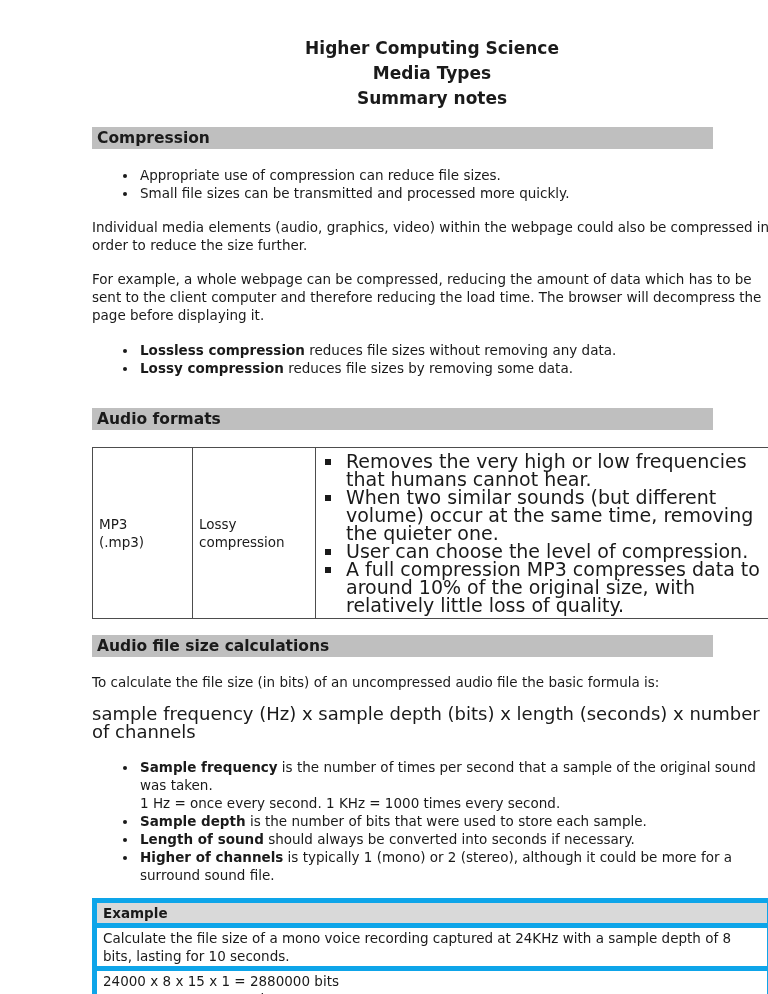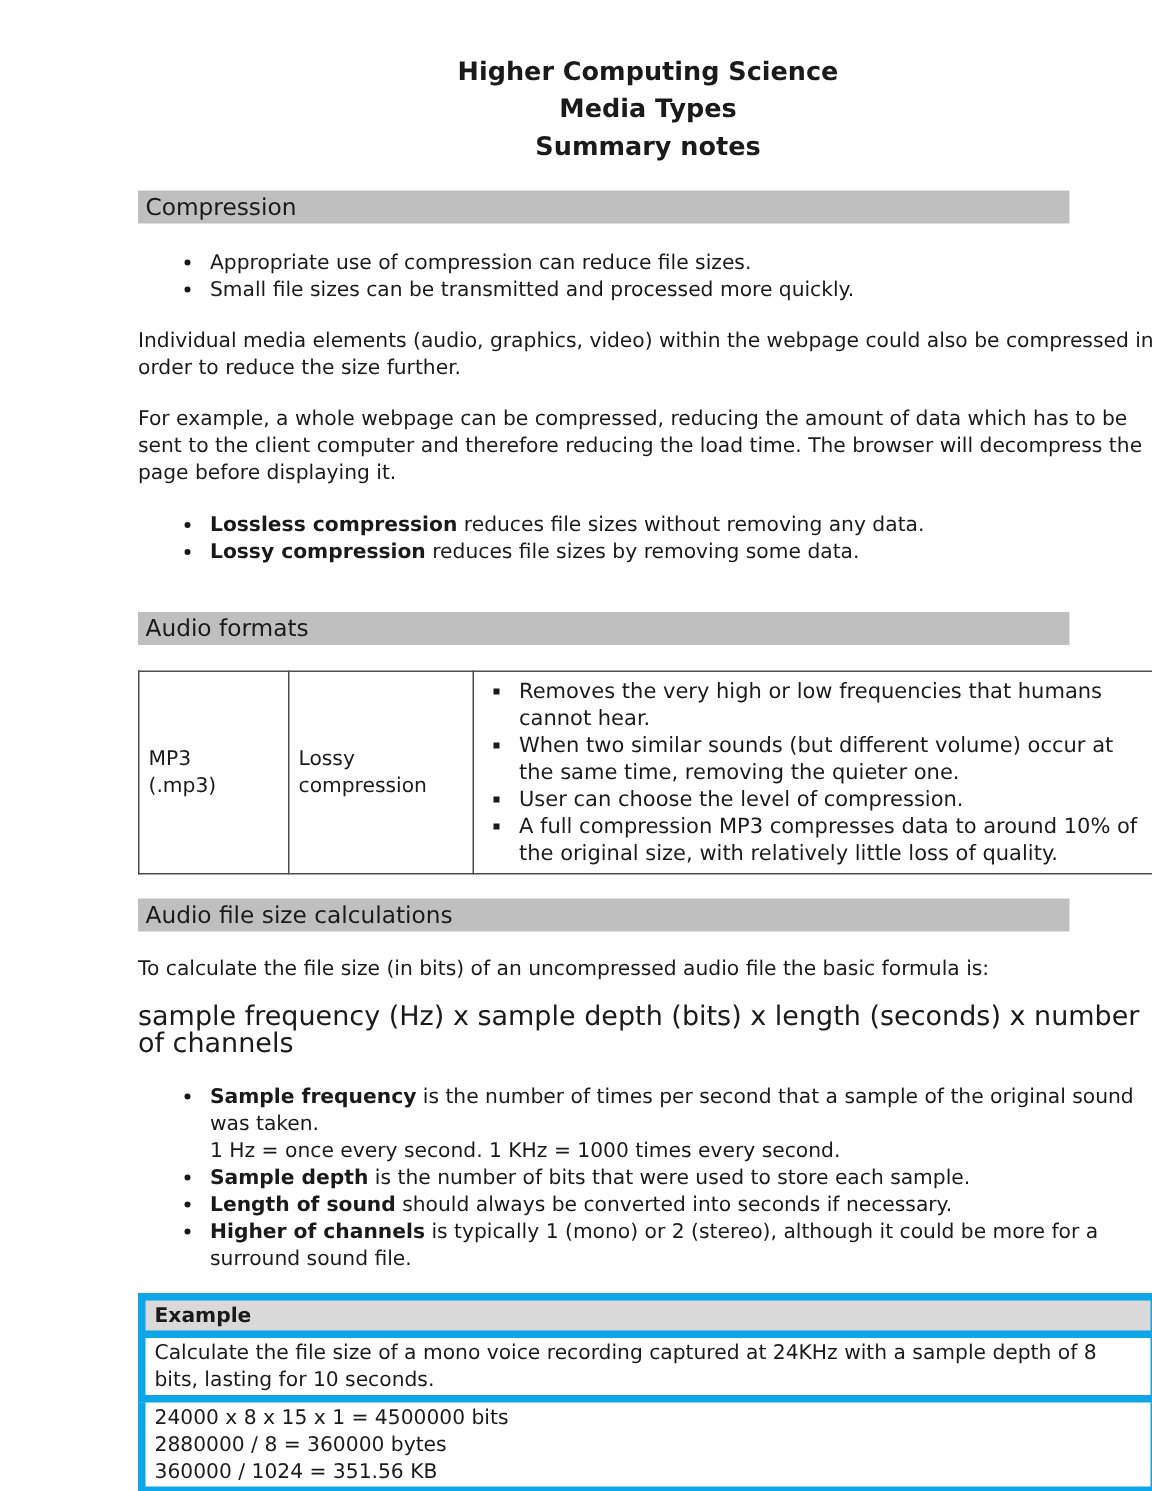--- a/index.html
+++ b/index.html
@@ -24,21 +24,21 @@
     text-align: center;
     font-weight: bold;
     font-size: 17px;
     line-height: 25px;
     margin-bottom: 16px;
   }
   .section-bar {
     box-sizing: border-box;
     width: 621px;
     background: #bfbfbf;
-    font-weight: normal;
+    font-weight: bold;
     font-size: 15.5px;
     line-height: 18px;
     padding: 2px 5px;
   }
   .bar-compression { margin-top: 0; }
   .bar-audio-formats { margin-top: 31px; }
   .bar-calculations { margin-top: 16px; }
 
   p.body-text {
     font-size: 13.5px;
@@ -67,21 +67,21 @@
   table.fmt-table td {
     border: 1px solid #4d4d4d;
   }
   td.fmt-name { width: 87px; vertical-align: middle; padding: 3px 6px; }
   td.fmt-type { width: 110px; vertical-align: middle; padding: 3px 6px; }
   td.fmt-points { vertical-align: top; padding: 2px 4px 2px 0; }
   ul.square-list {
     margin: 2px 0;
     padding: 0 0 0 28px;
     list-style: square outside;
-    font-size: 14px;
+    font-size: 19px;
     line-height: 18px;
   }
   ul.square-list li { padding-left: 2px; }
 
   .formula {
     font-size: 18px;
     line-height: 18px;
     margin: 14px 0 0 0;
     width: 690px;
   }
@@ -171,21 +171,21 @@
   <table class="example-table">
     <tbody>
         <tr>
       <td class="example-head">Example</td>
     </tr>
     <tr>
       <td>Calculate the file size of a mono voice recording captured at 24KHz with a sample depth of 8 bits, lasting for 10 seconds.</td>
     </tr>
     <tr>
       <td>
-        <span class="calc-line">24000 x 8 x 15 x 1 = 4500000 bits</span>
+        <span class="calc-line">24000 x 8 x 15 x 1 = 2880000 bits</span>
         <span class="calc-line">2880000 / 8 = 360000 bytes</span>
         <span class="calc-line">360000 / 1024 = 351.56 KB</span>
       </td>
     </tr>
   </tbody>
     </table>
 
 </div>
 
 </body></html>

